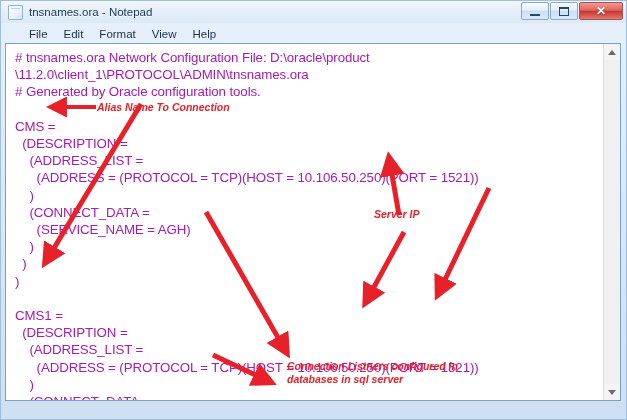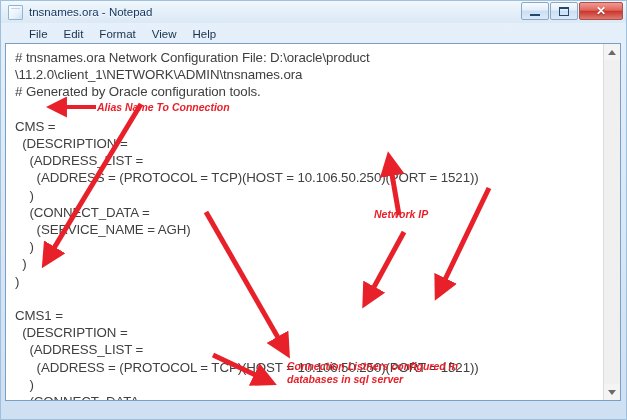--- a/index.html
+++ b/index.html
@@ -75,21 +75,21 @@
     overflow:hidden;
   }
   .textarea{
     position:absolute;left:0;top:0;right:17px;bottom:0;
     padding:5px 4px 0 9px;box-sizing:border-box;
     background:#ffffff;
   }
   .tline{
     font-family:"Liberation Sans", sans-serif;
     font-size:13.3px;line-height:17.2px;
-    color:#404040;white-space:pre;letter-spacing:-0.1px;
+    color:#a21caf;white-space:pre;letter-spacing:-0.1px;
   }
   .tline.blank{height:17.2px;}
 
   
   .vscroll{
     position:absolute;right:0;top:0;bottom:0;width:17px;
     background:#f4f4f4;border-left:1px solid #dcdcdc;box-sizing:border-box;
   }
   .sb-arrow{
     position:absolute;left:0;width:16px;height:16px;
@@ -139,21 +139,21 @@
       <div class="menuitem">File</div>
       <div class="menuitem">Edit</div>
       <div class="menuitem">Format</div>
       <div class="menuitem">View</div>
       <div class="menuitem">Help</div>
     </div>
 
     <div class="editor-wrap">
       <div class="textarea" id="textarea">
           <div class="tline"># tnsnames.ora Network Configuration File: D:\oracle\product</div>
-          <div class="tline">\11.2.0\client_1\NETWORK\ADMIN\tnsnames.ora</div>
+          <div class="tline">\11.2.0\client_1\PROTOCOL\ADMIN\tnsnames.ora</div>
           <div class="tline"># Generated by Oracle configuration tools.</div>
           <div class="tline blank"></div>
           <div class="tline">CMS =</div>
           <div class="tline">  (DESCRIPTION =</div>
           <div class="tline">    (ADDRESS_LIST =</div>
           <div class="tline">      (ADDRESS = (PROTOCOL = TCP)(HOST = 10.106.50.250)(PORT = 1521))</div>
           <div class="tline">    )</div>
           <div class="tline">    (CONNECT_DATA =</div>
           <div class="tline">      (SERVICE_NAME = AGH)</div>
           <div class="tline">    )</div>
@@ -197,17 +197,17 @@
 
     <line x1="489" y1="188" x2="440" y2="290" stroke="#e8202a" stroke-width="5" marker-end="url(#ah)"></line>
 
     <line x1="206" y1="212" x2="284" y2="348" stroke="#e8202a" stroke-width="5" marker-end="url(#ah)"></line>
 
     <line x1="213" y1="355" x2="266" y2="380" stroke="#e8202a" stroke-width="5" marker-end="url(#ah)"></line>
   </svg>
 
   <div class="anno-label" style="left:97px;top:101px;">Alias Name To Connection</div>
 
-  <div class="anno-label" style="left:374px;top:208px;">Network IP</div>
+  <div class="anno-label" style="left:374px;top:208px;">Server IP</div>
 
   <div class="anno-label multi" style="left:275px;top:360px;width:215px;">Connection Listners configured in databases in sql server</div>
 
 </div>
 
 </body></html>

